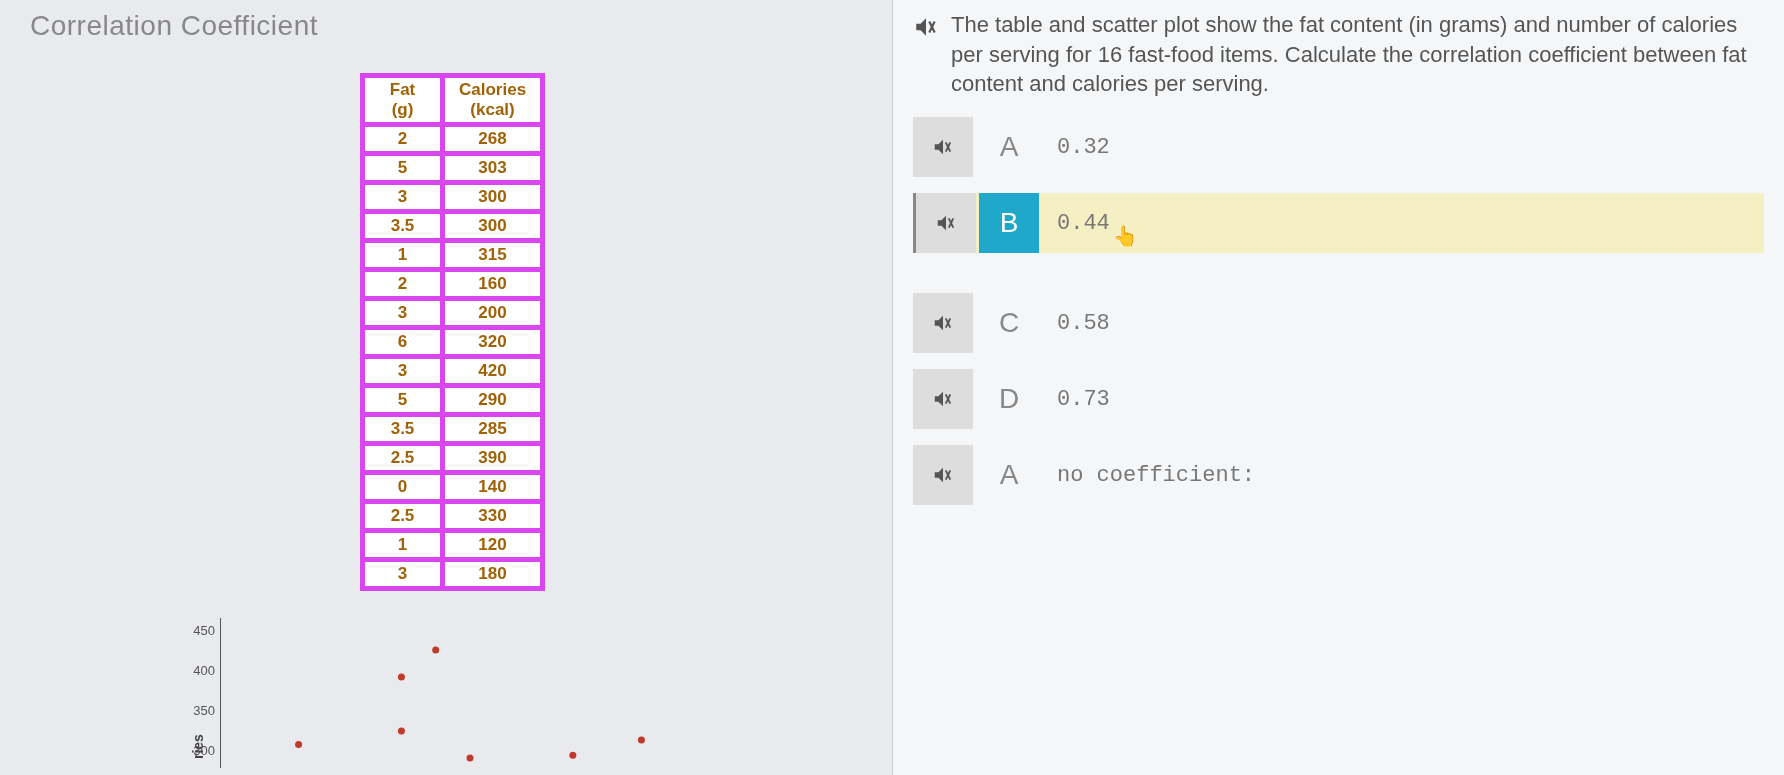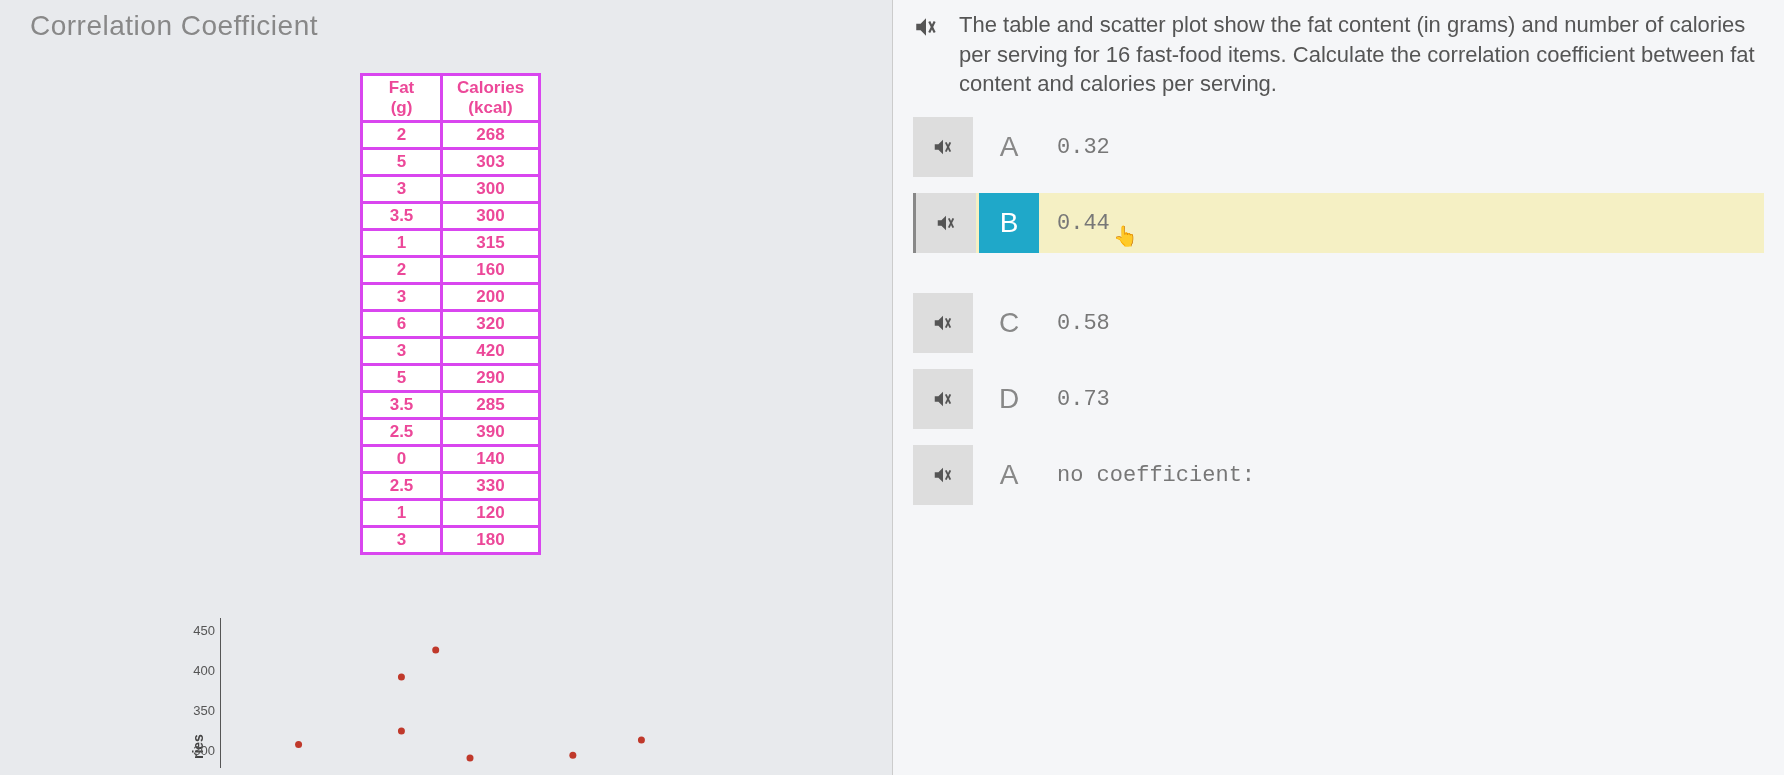--- a/index.html
+++ b/index.html
@@ -30,35 +30,35 @@
       margin-bottom: 31px;
       letter-spacing: 0.5px;
     }
     .data-table {
       border-collapse: collapse;
       margin-left: 330px;
       margin-top: 30px;
       background: #fff;
     }
     .data-table th, .data-table td {
-      border: 3px solid #d946ef;
+      border: 5px solid #d946ef;
       padding: 2px 14px;
       text-align: center;
       font-size: 17px;
       font-weight: bold;
-      color: #ec4899;
+      color: #a16207;
       min-width: 80px;
     }
     .data-table th {
       font-weight: bold;
     }
     .question-block {
       display: flex;
       align-items: flex-start;
-      gap: 20px;
+      gap: 12px;
       margin-bottom: 18px;
     }
     .speaker-icon {
       width: 26px;
       height: 26px;
       flex-shrink: 0;
       margin-top: 4px;
     }
     .question-text {
       font-size: 22px;

